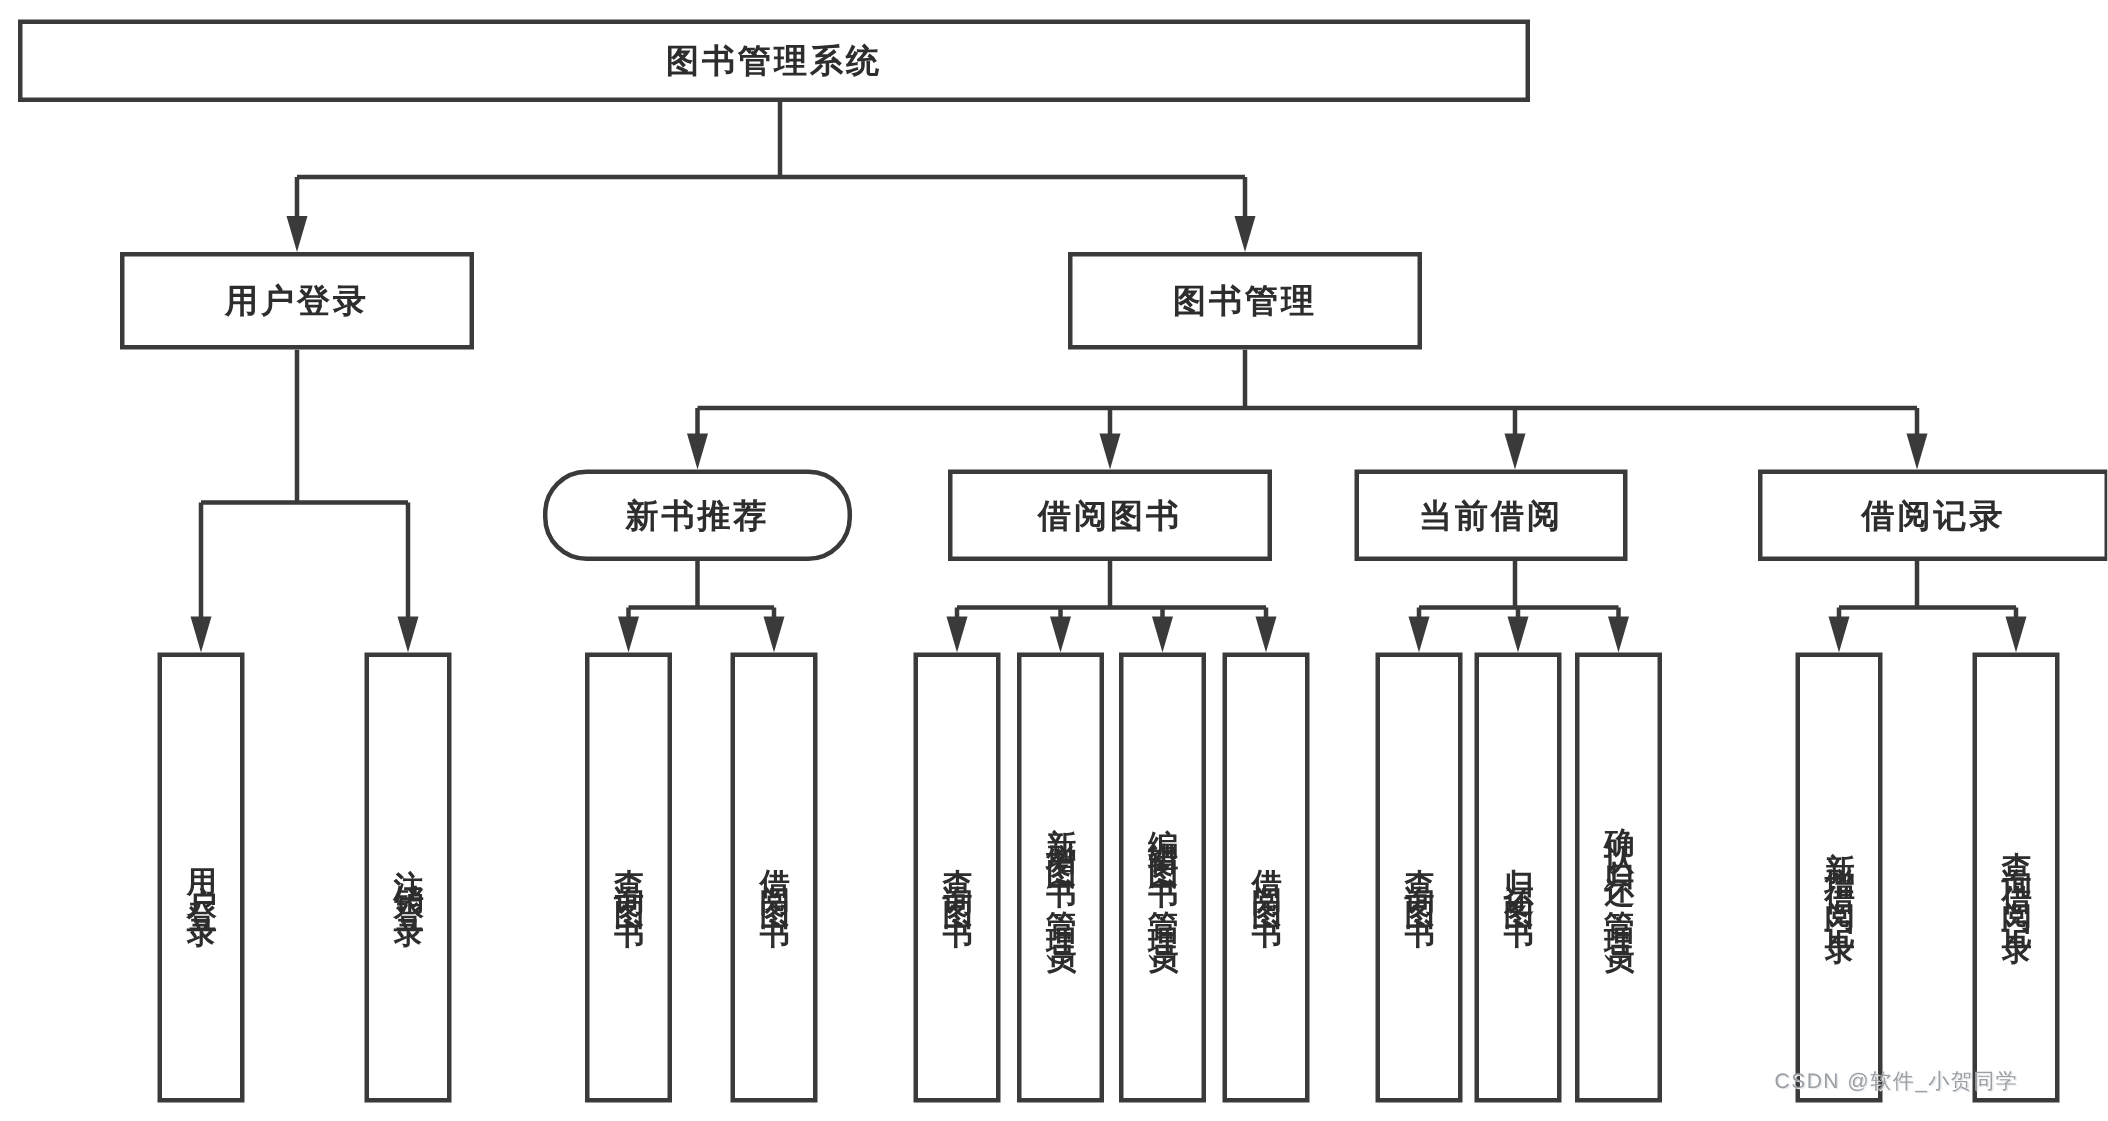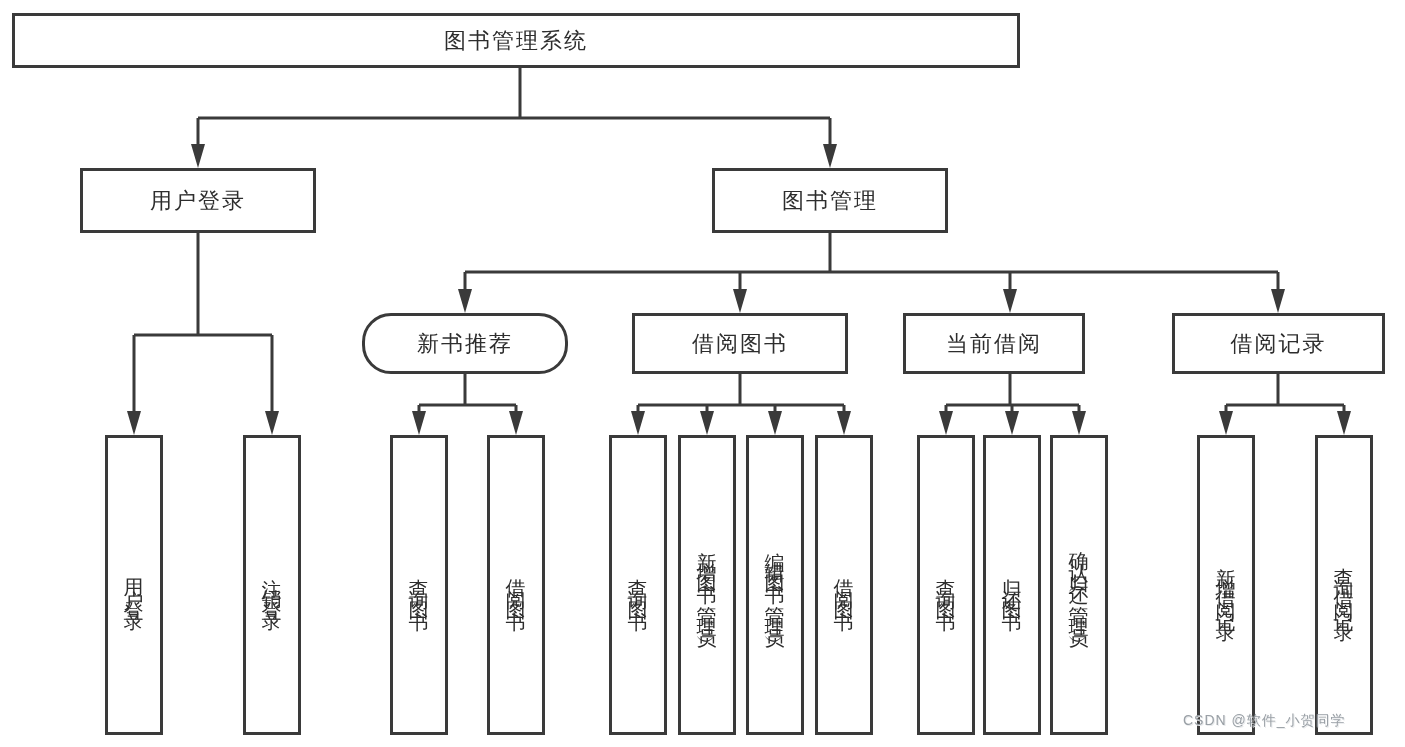--- a/index.html
+++ b/index.html
@@ -24,20 +24,21 @@
   }
   .node {
     position: absolute;
     box-sizing: border-box;
     border: 3px solid #3a3a3a;
     background: #ffffff;
     display: flex;
     align-items: center;
     justify-content: center;
     color: #2d2d2d;
+    font-weight: bold;
   }
   .node.h {
     font-size: 22px;
     letter-spacing: 2px;
     white-space: nowrap;
   }
   .node.v {
     font-size: 20px;
     writing-mode: vertical-rl;
     text-orientation: mixed;
@@ -111,21 +112,21 @@
   </svg>
 
   <div class="node h" style="left:12px; top:13px; width:1008px; height:55px;">图书管理系统</div>
 
   <div class="node h" style="left:80px; top:168px; width:236px; height:65px;">用户登录</div>
   <div class="node h" style="left:712px; top:168px; width:236px; height:65px;">图书管理</div>
 
   <div class="node h" style="left:362px; top:313px; width:206px; height:61px;border-radius:29px;">新书推荐</div>
   <div class="node h" style="left:632px; top:313px; width:216px; height:61px;">借阅图书</div>
   <div class="node h" style="left:903px; top:313px; width:182px; height:61px;">当前借阅</div>
-  <div class="node h" style="left:1172px; top:313px; width:213px; height:61px;">借阅记录</div>
+  <div class="node h" style="left:1172px; top:313px; width:234px; height:61px;">借阅记录</div>
 
   <div class="node v" style="left:105px; top:435px; width:58px; height:300px;">用户登录</div>
   <div class="node v" style="left:243px; top:435px; width:58px; height:300px;">注销登录</div>
 
   <div class="node v" style="left:390px; top:435px; width:58px; height:300px;">查询图书</div>
   <div class="node v" style="left:487px; top:435px; width:58px; height:300px;">借阅图书</div>
 
   <div class="node v" style="left:609px; top:435px; width:58px; height:300px;">查询图书</div>
   <div class="node v" style="left:678px; top:435px; width:58px; height:300px;">新增图书（管理员）</div>
   <div class="node v" style="left:746px; top:435px; width:58px; height:300px;">编辑图书（管理员）</div>

